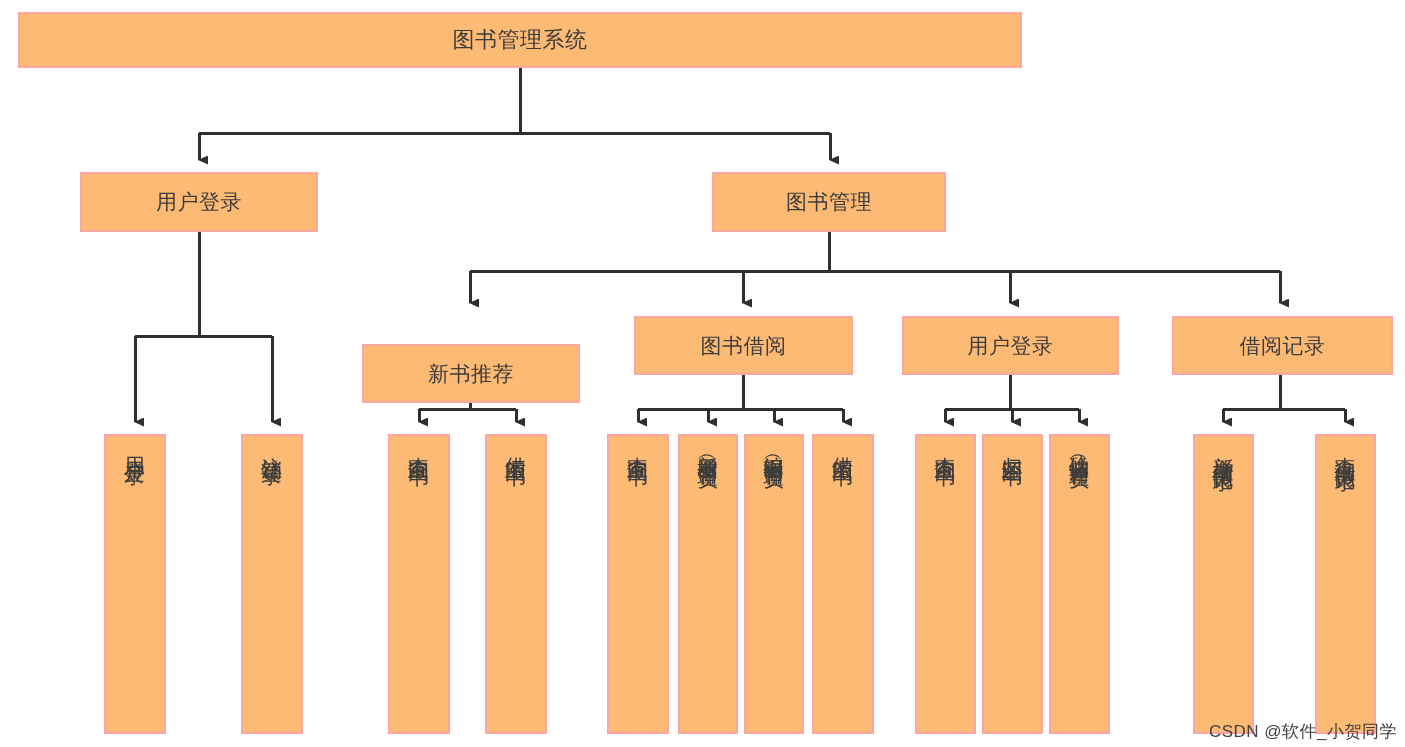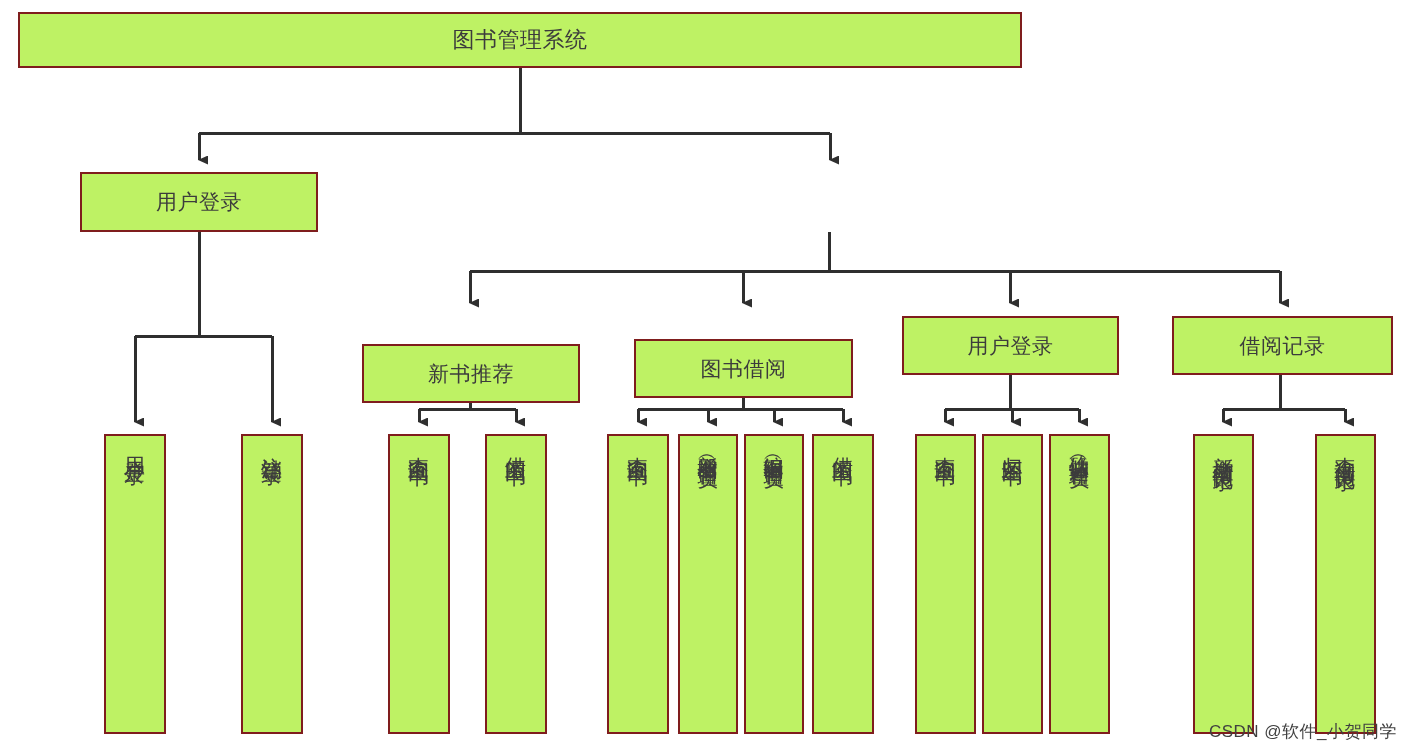--- a/index.html
+++ b/index.html
@@ -22,22 +22,22 @@
     position: absolute;
     left: 0;
     top: 0;
     width: 1405px;
     height: 747px;
     pointer-events: none;
   }
   .node {
     position: absolute;
     box-sizing: border-box;
-    background: #bef264;
-    border: 2px solid #7f1d1d;
+    background: #fdba74;
+    border: 2px solid #fca5a5;
     color: #3c3c3c;
     display: flex;
     align-items: center;
     justify-content: center;
     z-index: 2;
   }
   .node.level-0,
   .node.level-1,
   .node.level-2 {
     font-size: 21px;
@@ -136,25 +136,28 @@
     </g>
   </svg>
 
   <div class="node level-0" style="left: 18px; top: 12px; width: 1004px; height: 56px;">
     <span class="node-label">图书管理系统</span>
   </div>
 
   <div class="node level-1" style="left: 80px; top: 172px; width: 238px; height: 60px;">
     <span class="node-label">用户登录</span>
   </div>
+  <div class="node level-1" style="left: 712px; top: 172px; width: 234px; height: 60px;">
+    <span class="node-label">图书管理</span>
+  </div>
 
   <div class="node level-2" style="left: 362px; top: 316px; width: 218px; height: 59px; margin-top: 28px;">
     <span class="node-label">新书推荐</span>
   </div>
-  <div class="node level-2" style="left: 634px; top: 316px; width: 219px; height: 59px; margin-top: 23px;">
+  <div class="node level-2" style="left: 634px; top: 316px; width: 219px; height: 59px;">
     <span class="node-label">图书借阅</span>
   </div>
   <div class="node level-2" style="left: 902px; top: 316px; width: 217px; height: 59px;">
     <span class="node-label">用户登录</span>
   </div>
   <div class="node level-2" style="left: 1172px; top: 316px; width: 221px; height: 59px;">
     <span class="node-label">借阅记录</span>
   </div>
 
   <div class="node leaf" style="left: 104px; top: 434px; width: 62px; height: 300px;">

